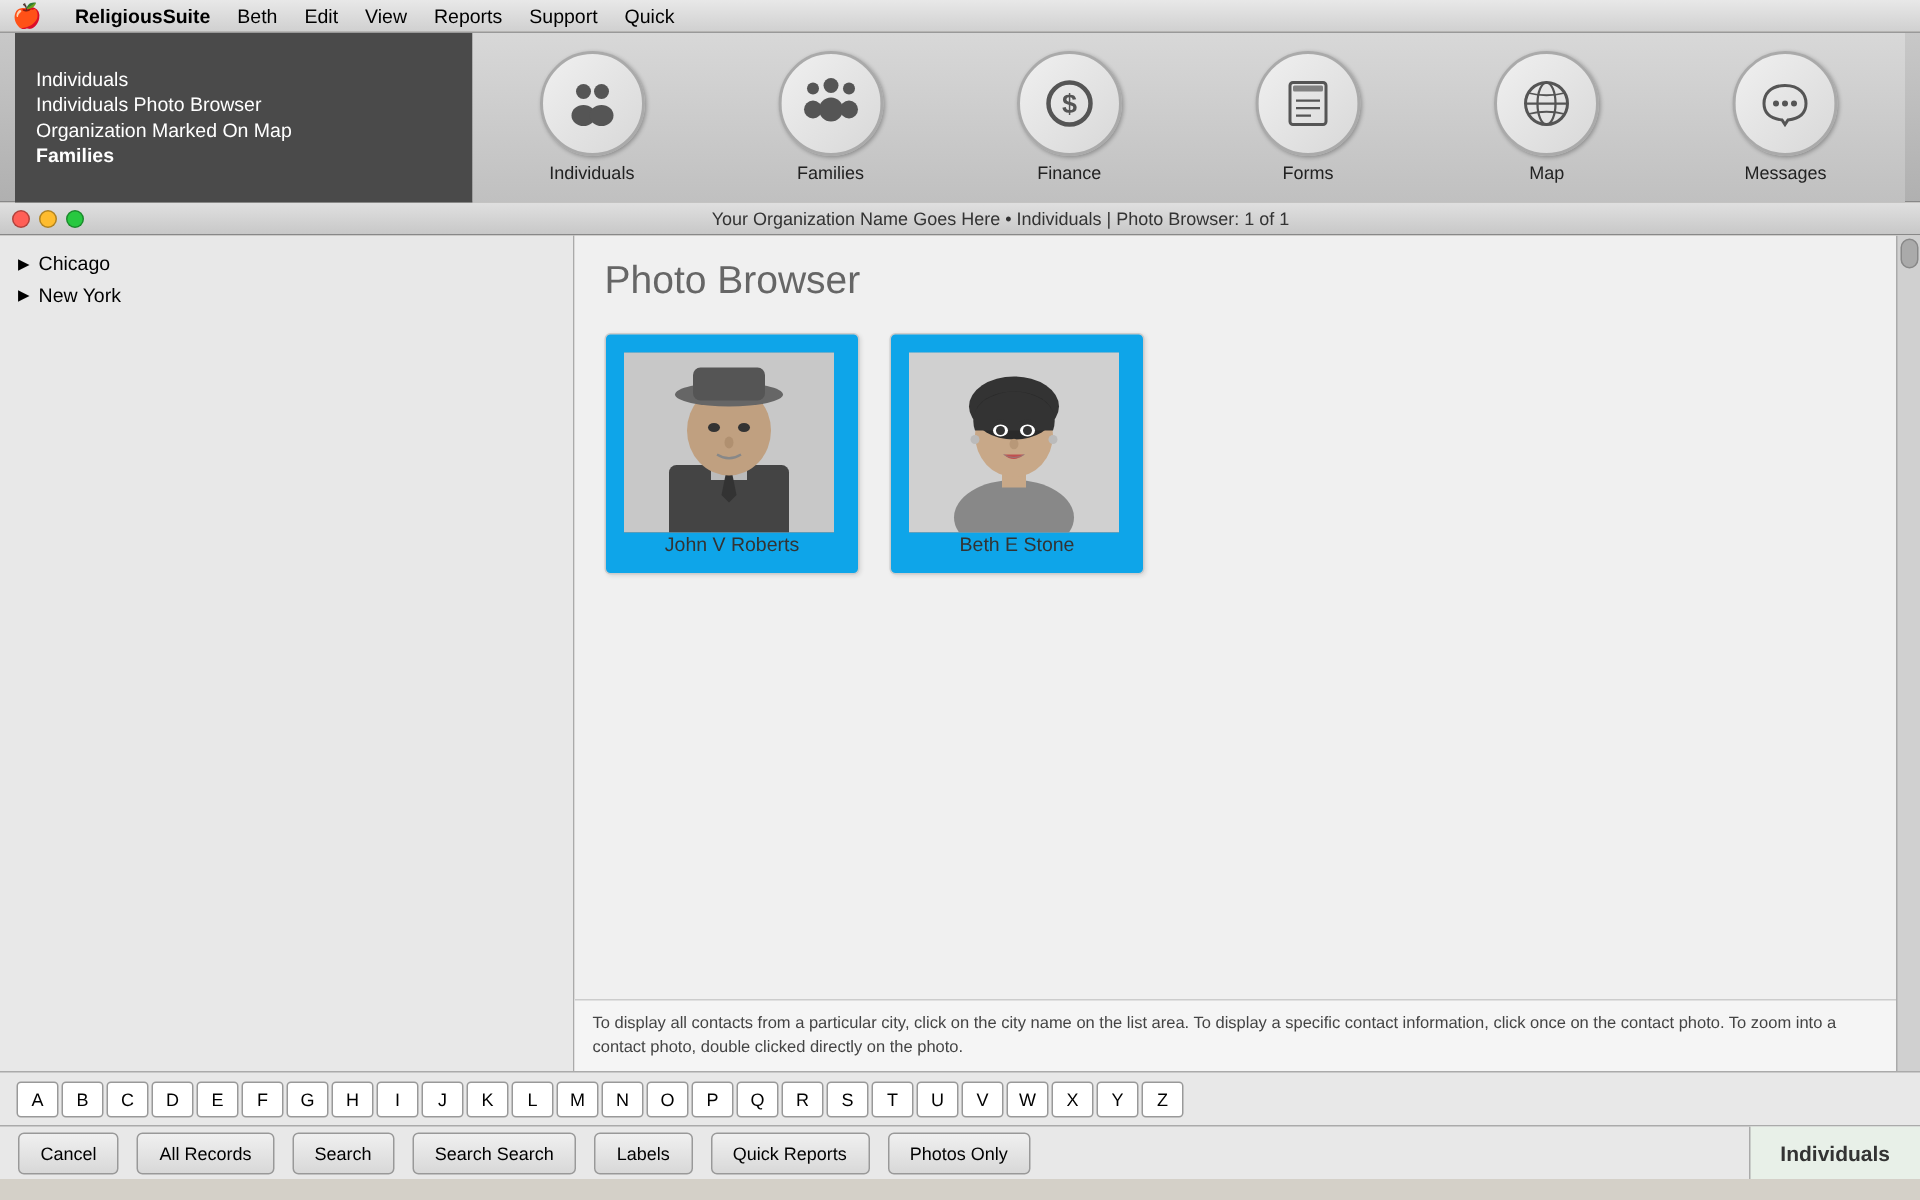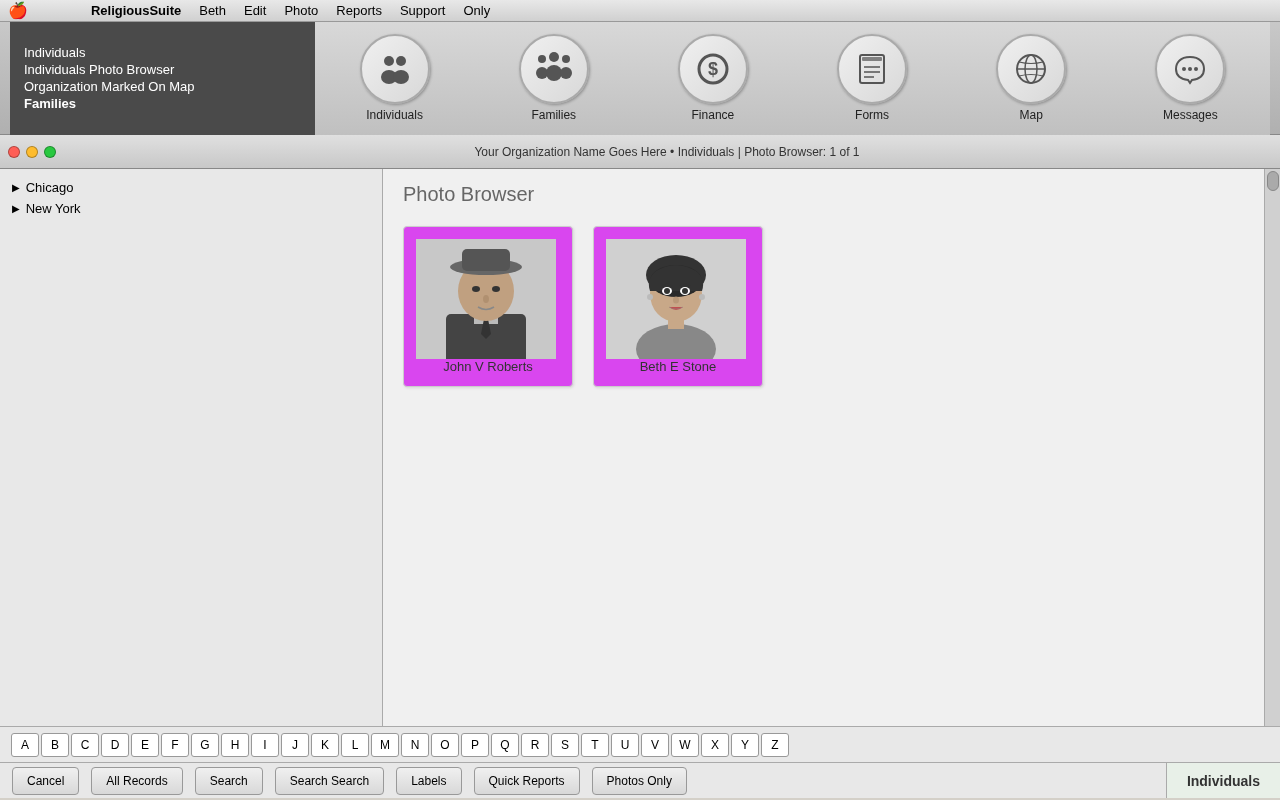--- a/index.html
+++ b/index.html
@@ -7,21 +7,21 @@
 
     
     .menu-bar {
       display: flex; align-items: center;
       background: linear-gradient(to bottom, #e8e8e8, #d0d0d0);
       height: 22px; padding: 0 8px;
       border-bottom: 1px solid #999;
       font-size: 13px; gap: 18px;
     }
     .menu-bar .apple-logo { font-size: 16px; margin-right: 4px; }
-    .menu-bar .app-name { font-weight: bold; margin-left: 41px; }
+    .menu-bar .app-name { font-weight: bold; }
     .menu-bar .menu-item { cursor: pointer; }
 
     
     .toolbar {
       background: linear-gradient(to bottom, #c8c8c8, #b0b0b0);
       height: 113px;
       border-bottom: 1px solid #888;
       display: flex; align-items: center; padding: 0 10px; gap: 0;
     }
     .toolbar-left {
@@ -47,21 +47,21 @@
       background: linear-gradient(135deg, #f0f0f0, #d8d8d8);
       border: 2px solid #aaa;
       display: flex; align-items: center; justify-content: center;
       font-size: 28px; box-shadow: 1px 1px 3px rgba(0,0,0,0.3);
     }
     .toolbar-icon-label { font-size: 12px; color: #222; }
 
     
     .window-title-bar {
       background: linear-gradient(to bottom, #e0e0e0, #c8c8c8);
-      height: 34px; display: flex; align-items: center;
+      height: 22px; display: flex; align-items: center;
       border-bottom: 1px solid #888; padding: 0 8px; gap: 6px;
     }
     .traffic-light {
       width: 12px; height: 12px; border-radius: 50%;
       border: 1px solid rgba(0,0,0,0.3); cursor: pointer;
     }
     .traffic-red { background: #ff5f57; }
     .traffic-yellow { background: #febc2e; }
     .traffic-green { background: #28c840; }
     .window-title-text {
@@ -84,28 +84,28 @@
       display: flex; align-items: center; padding: 3px 12px;
       cursor: pointer; font-size: 13px; gap: 6px;
     }
     .sidebar-arrow { font-size: 10px; }
 
     
     .content-area {
       flex: 1; background: #f0f0f0; position: relative; overflow: hidden;
     }
     .photo-browser-header {
-      font-size: 20px; color: #666; padding: 14px 20px 10px;
+      font-size: 26px; color: #666; padding: 14px 20px 10px;
       font-weight: normal;
     }
     .photo-grid {
       display: flex; flex-wrap: wrap; gap: 20px; padding: 10px 20px;
     }
     .photo-card {
-      background: #d946ef; border: 1px solid #ccc;
+      background: #0ea5e9; border: 1px solid #ccc;
       border-radius: 4px; padding: 12px;
       width: 170px; cursor: pointer;
       box-shadow: 1px 1px 3px rgba(0,0,0,0.1);
     }
     .photo-name {
       text-align: center; font-size: 13px; color: #333;
     }
 
     
     .person-john {
@@ -172,24 +172,24 @@
     }
   </style>
 </head>
 <body>
 
 <div class="menu-bar">
   <span class="apple-logo">🍎</span>
   <span class="app-name menu-item">ReligiousSuite</span>
   <span class="menu-item">Beth</span>
   <span class="menu-item">Edit</span>
-  <span class="menu-item">Photo</span>
+  <span class="menu-item">View</span>
   <span class="menu-item">Reports</span>
   <span class="menu-item">Support</span>
-  <span class="menu-item">Only</span>
+  <span class="menu-item">Quick</span>
 </div>
 
 <div class="toolbar">
   <div class="toolbar-left">
     <div class="menu-entry">Individuals</div>
     <div class="menu-entry">Individuals Photo Browser</div>
     <div class="menu-entry">Organization Marked On Map</div>
     <div class="menu-entry bold">Families</div>
   </div>
   <div class="toolbar-icons">
@@ -357,20 +357,21 @@
           </svg>
         </div>
         <div class="photo-name">Beth E Stone</div>
       </div>
     </div>
 
     <div class="scrollbar-track">
       <div class="scrollbar-thumb"></div>
     </div>
 
+    <div class="help-text-area">To display all contacts from a particular city, click on the city name on the list area. To display a specific contact information, click once on the contact photo. To zoom into a contact photo, double clicked directly on the photo.</div>
   </div>
 </div>
 
 <div class="alpha-bar" id="alpha-bar-container">
     <button class="alpha-btn">A</button>
     <button class="alpha-btn">B</button>
     <button class="alpha-btn">C</button>
     <button class="alpha-btn">D</button>
     <button class="alpha-btn">E</button>
     <button class="alpha-btn">F</button>

